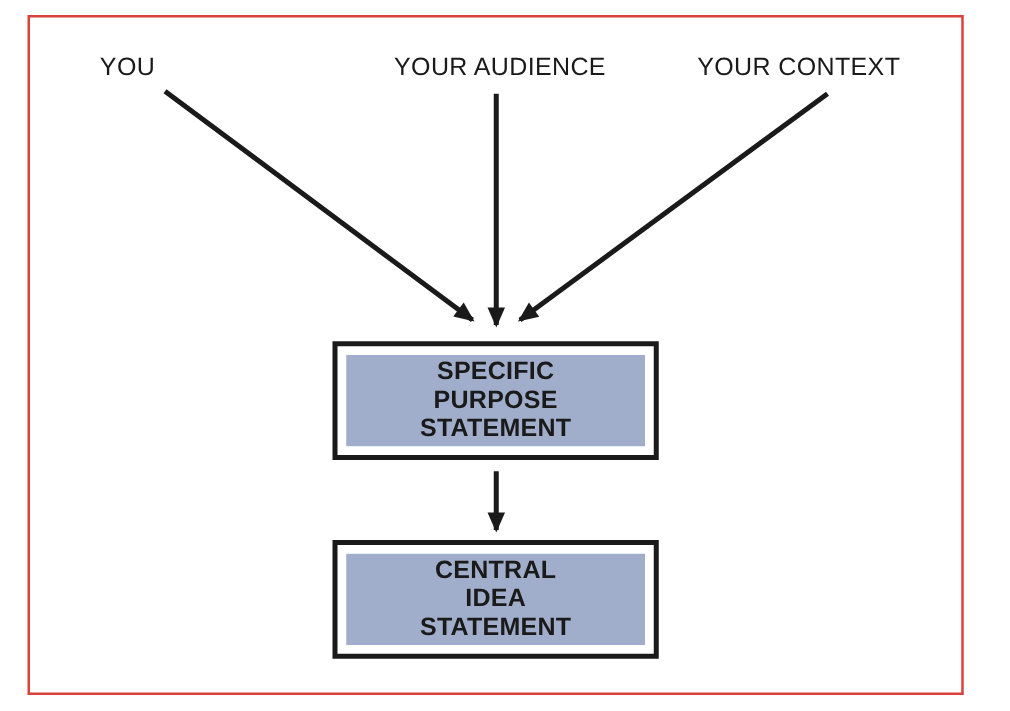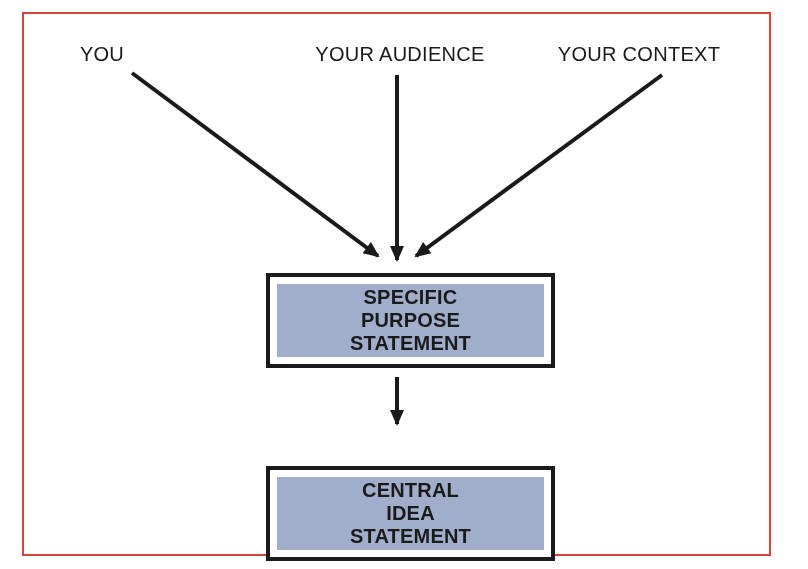--- a/index.html
+++ b/index.html
@@ -42,29 +42,29 @@
     letter-spacing: 0.3px;
     color: var(--ink, #1a1a1a);
     white-space: nowrap;
   }
   .label-you      { left: 102px; }
   .label-audience { left: 400px; }
   .label-context  { left: 639px; }
   .box-outer {
     position: absolute;
     left: 266px;
-    width: 289px;
+    width: 261px;
     border: 4px solid var(--ink, #1a1a1a);
     background: #ffffff;
     padding: 7px;
     box-sizing: border-box;
     display: flex;
   }
   .box-specific { top: 273px; height: 95px; }
-  .box-central  { top: 432px; height: 95px; margin-top: 34px; }
+  .box-central  { top: 432px; height: 95px; }
   .box-inner {
     flex: 1;
     background: var(--box_fill, #a0aecb);
     display: flex;
     align-items: center;
     justify-content: center;
     text-align: center;
     font-size: 20px;
     line-height: 23px;
     font-weight: bold;

